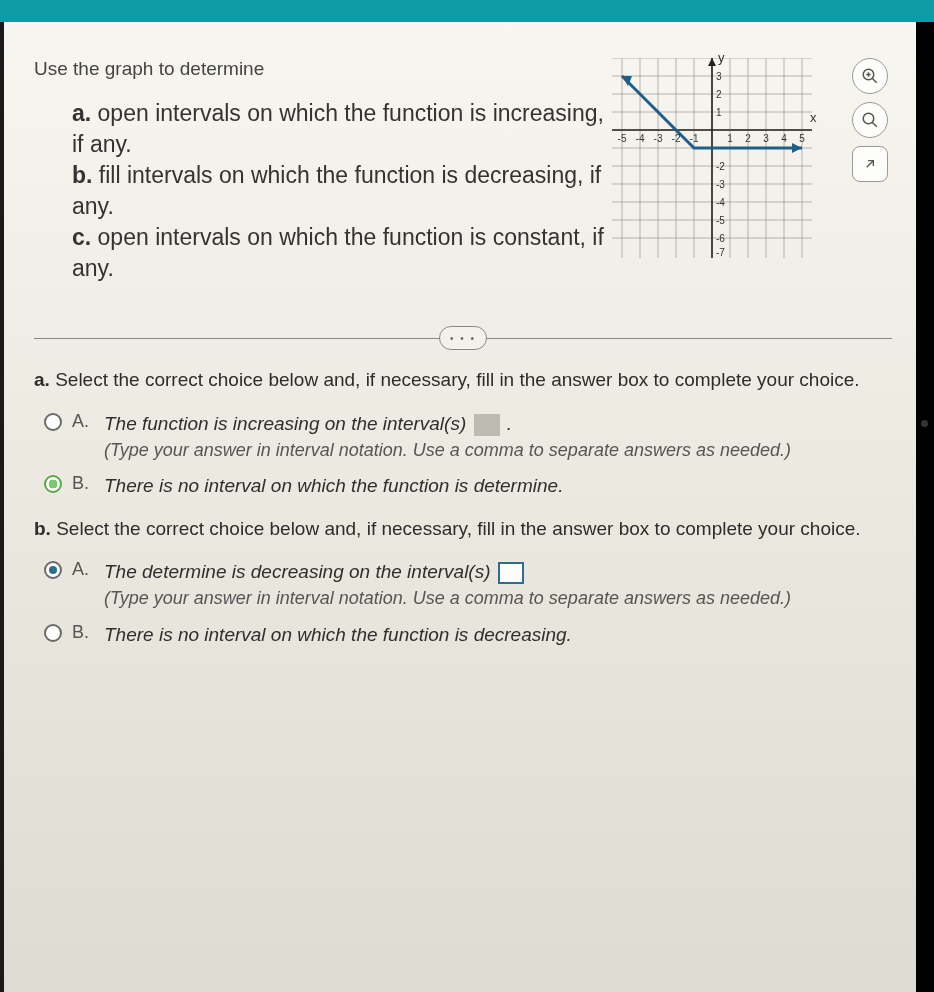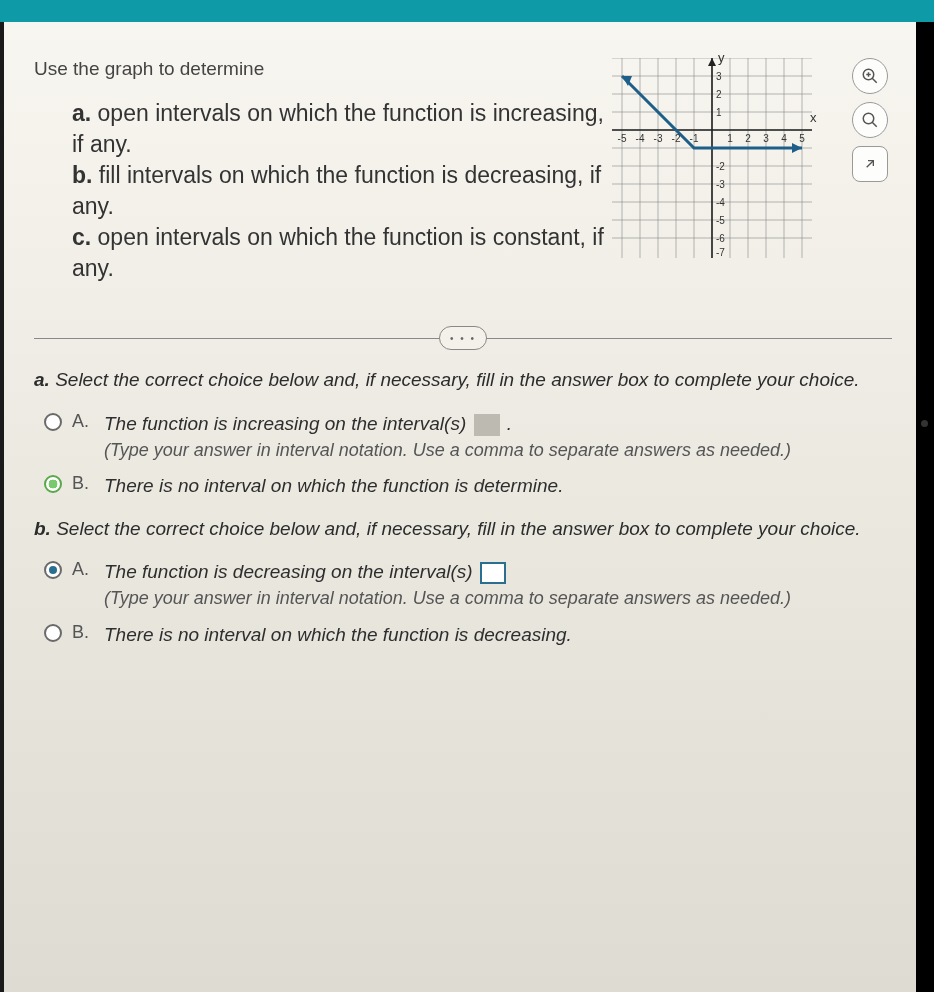--- a/index.html
+++ b/index.html
@@ -52,21 +52,21 @@
   }
   .tool-btn.square { border-radius: 8px; }
   .divider-wrap { position: relative; margin: 54px 0 28px 0; }
   .divider-line { border: none; border-top: 1px solid #888; margin: 0; }
   .dots-pill {
     position: absolute; left: 50%; top: -12px; transform: translateX(-50%);
     width: 48px; height: 24px; border: 1.5px solid #888; border-radius: 12px;
     background: #f3f1ea; display: flex; align-items: center; justify-content: center;
     color: #666; letter-spacing: 2px; font-size: 10px; cursor: pointer;
   }
-  .part-stem { font-size: 19px; color: #2c2c2c; margin-bottom: 18px; line-height: 1.35; font-style: italic; }
+  .part-stem { font-size: 19px; color: #2c2c2c; margin-bottom: 18px; line-height: 1.35; }
   .part-stem b { font-weight: bold; }
   .choice-row { display: flex; gap: 10px; margin: 10px 0 6px 10px; }
   .radio {
     width: 18px; height: 18px; border: 2px solid #6a6a6a; border-radius: 50%;
     flex-shrink: 0; margin-top: 2px; position: relative; background: #fff;
   }
   .radio.selected::after {
     content: ""; position: absolute; inset: 3px; border-radius: 50%; background: #2a6f8f;
   }
   .radio.correct-check {
@@ -223,21 +223,21 @@
   </div>
 
   <div class="part-stem" style="margin-top:16px;">
     <b>b.</b><span> Select the correct choice below and, if necessary, fill in the answer box to complete your choice.</span>
   </div>
 
   <div class="choice-row">
     <div class="radio selected"></div>
     <div class="choice-label">A.</div>
     <div class="choice-body">
-      <span>The function is decreasing on the interval(s) </span>
+      <span>The determine is decreasing on the interval(s) </span>
       <span class="ans-box"></span><br>
       <span class="hint">(Type your answer in interval notation. Use a comma to separate answers as needed.)</span>
     </div>
   </div>
 
   <div class="choice-row">
     <div class="radio"></div>
     <div class="choice-label">B.</div>
     <div class="choice-body">There is no interval on which the function is decreasing.</div>
   </div>

